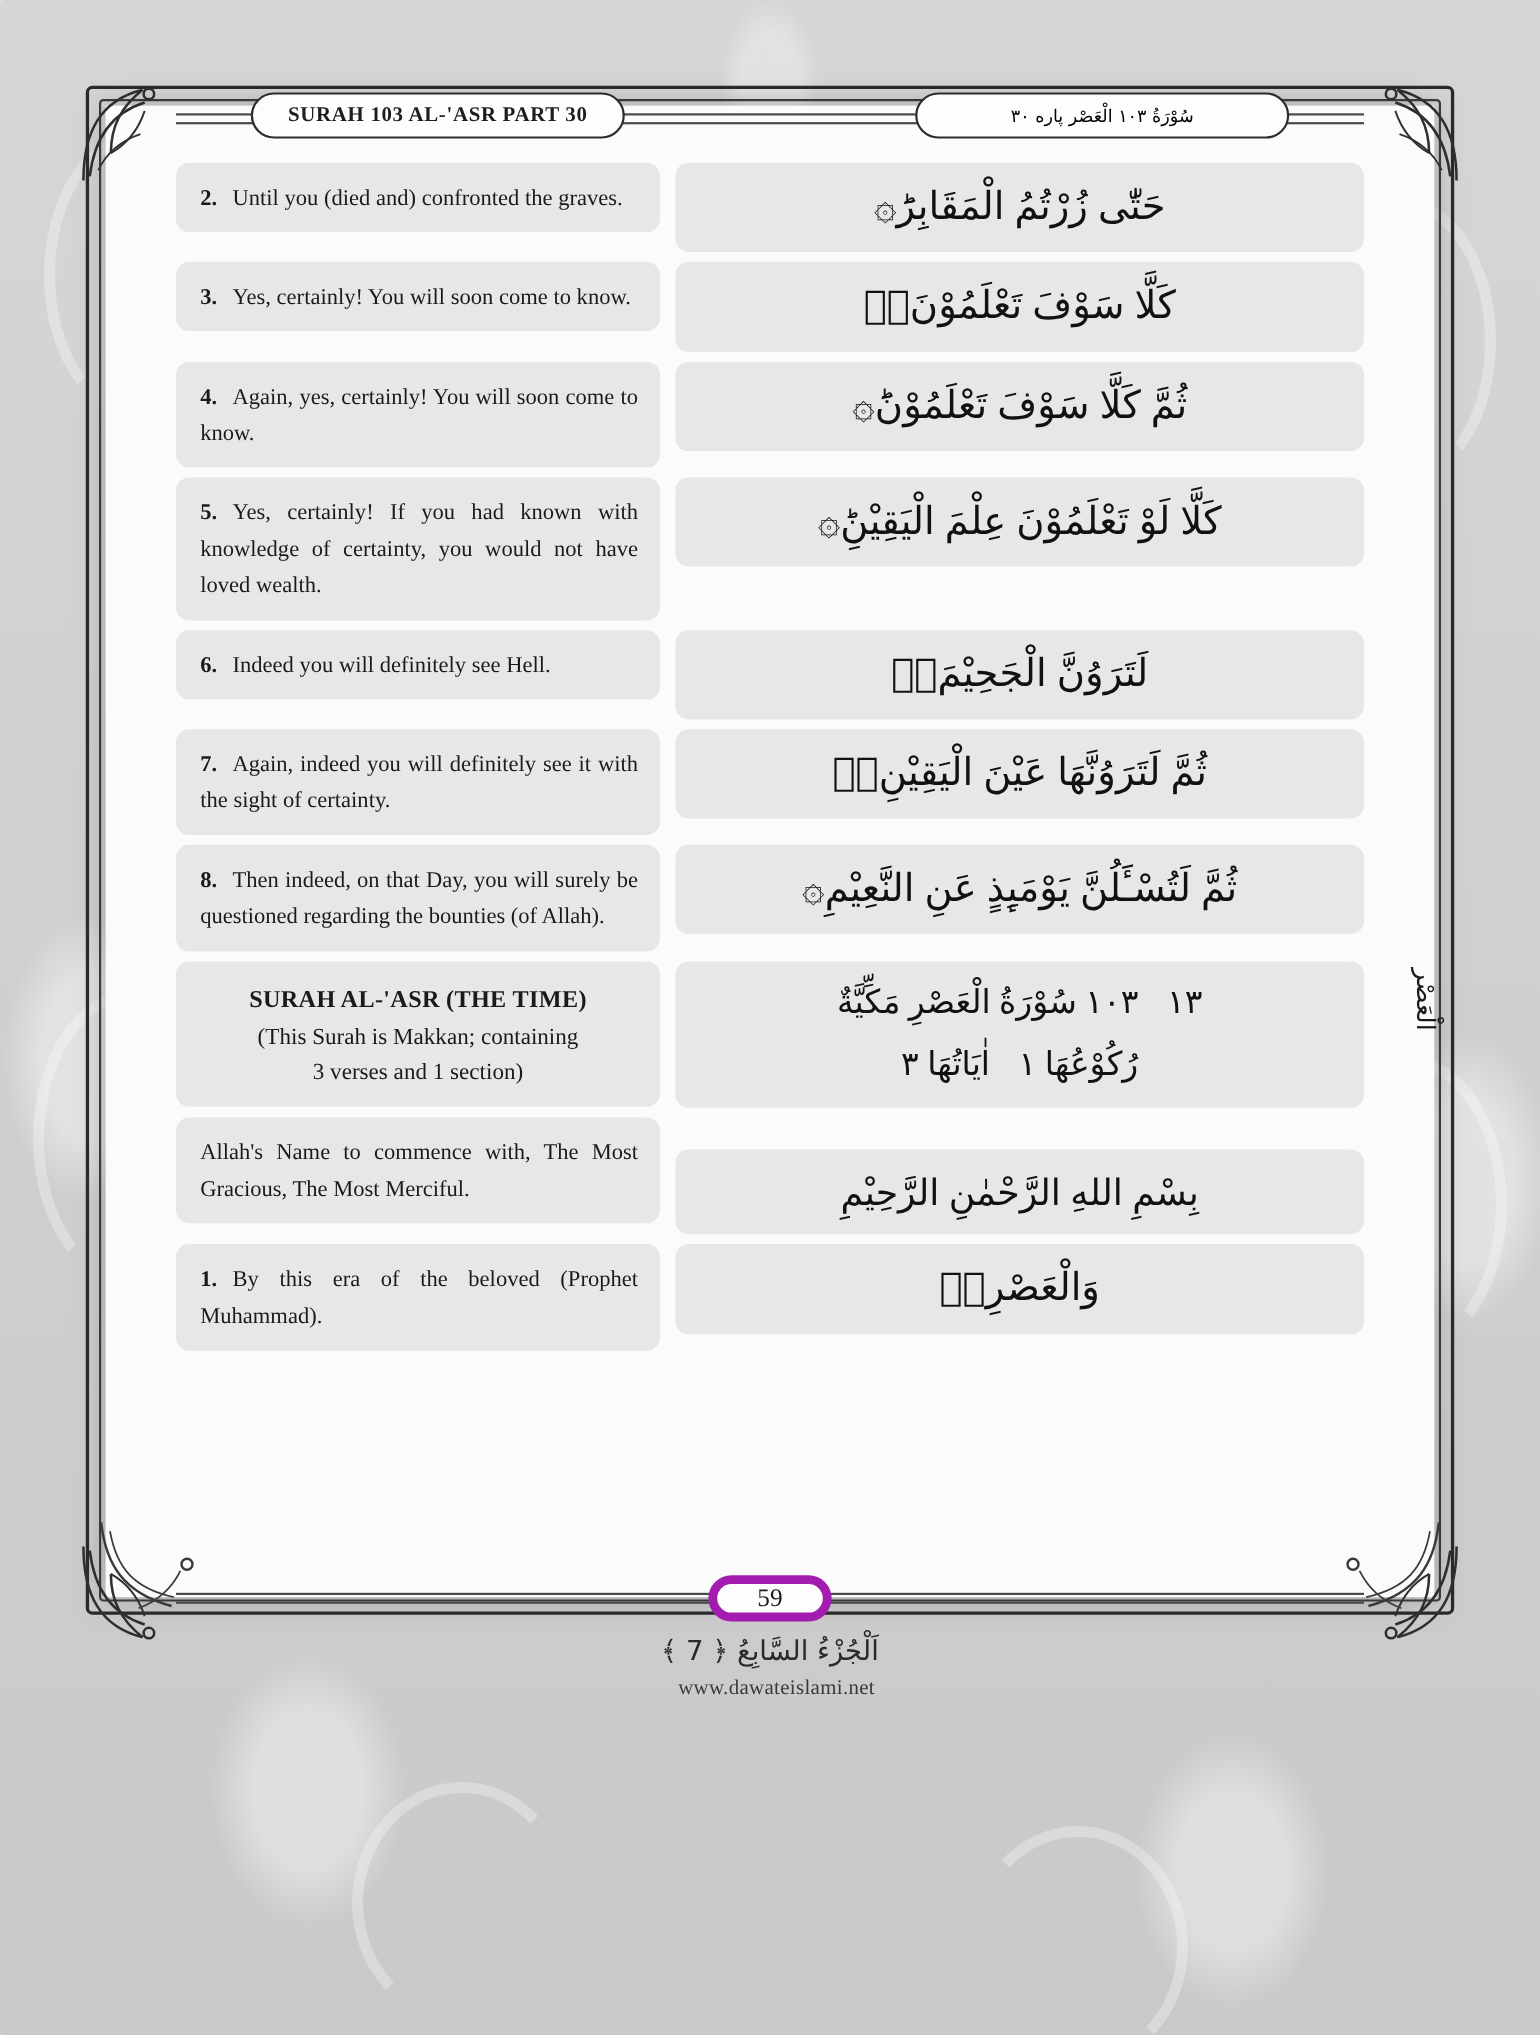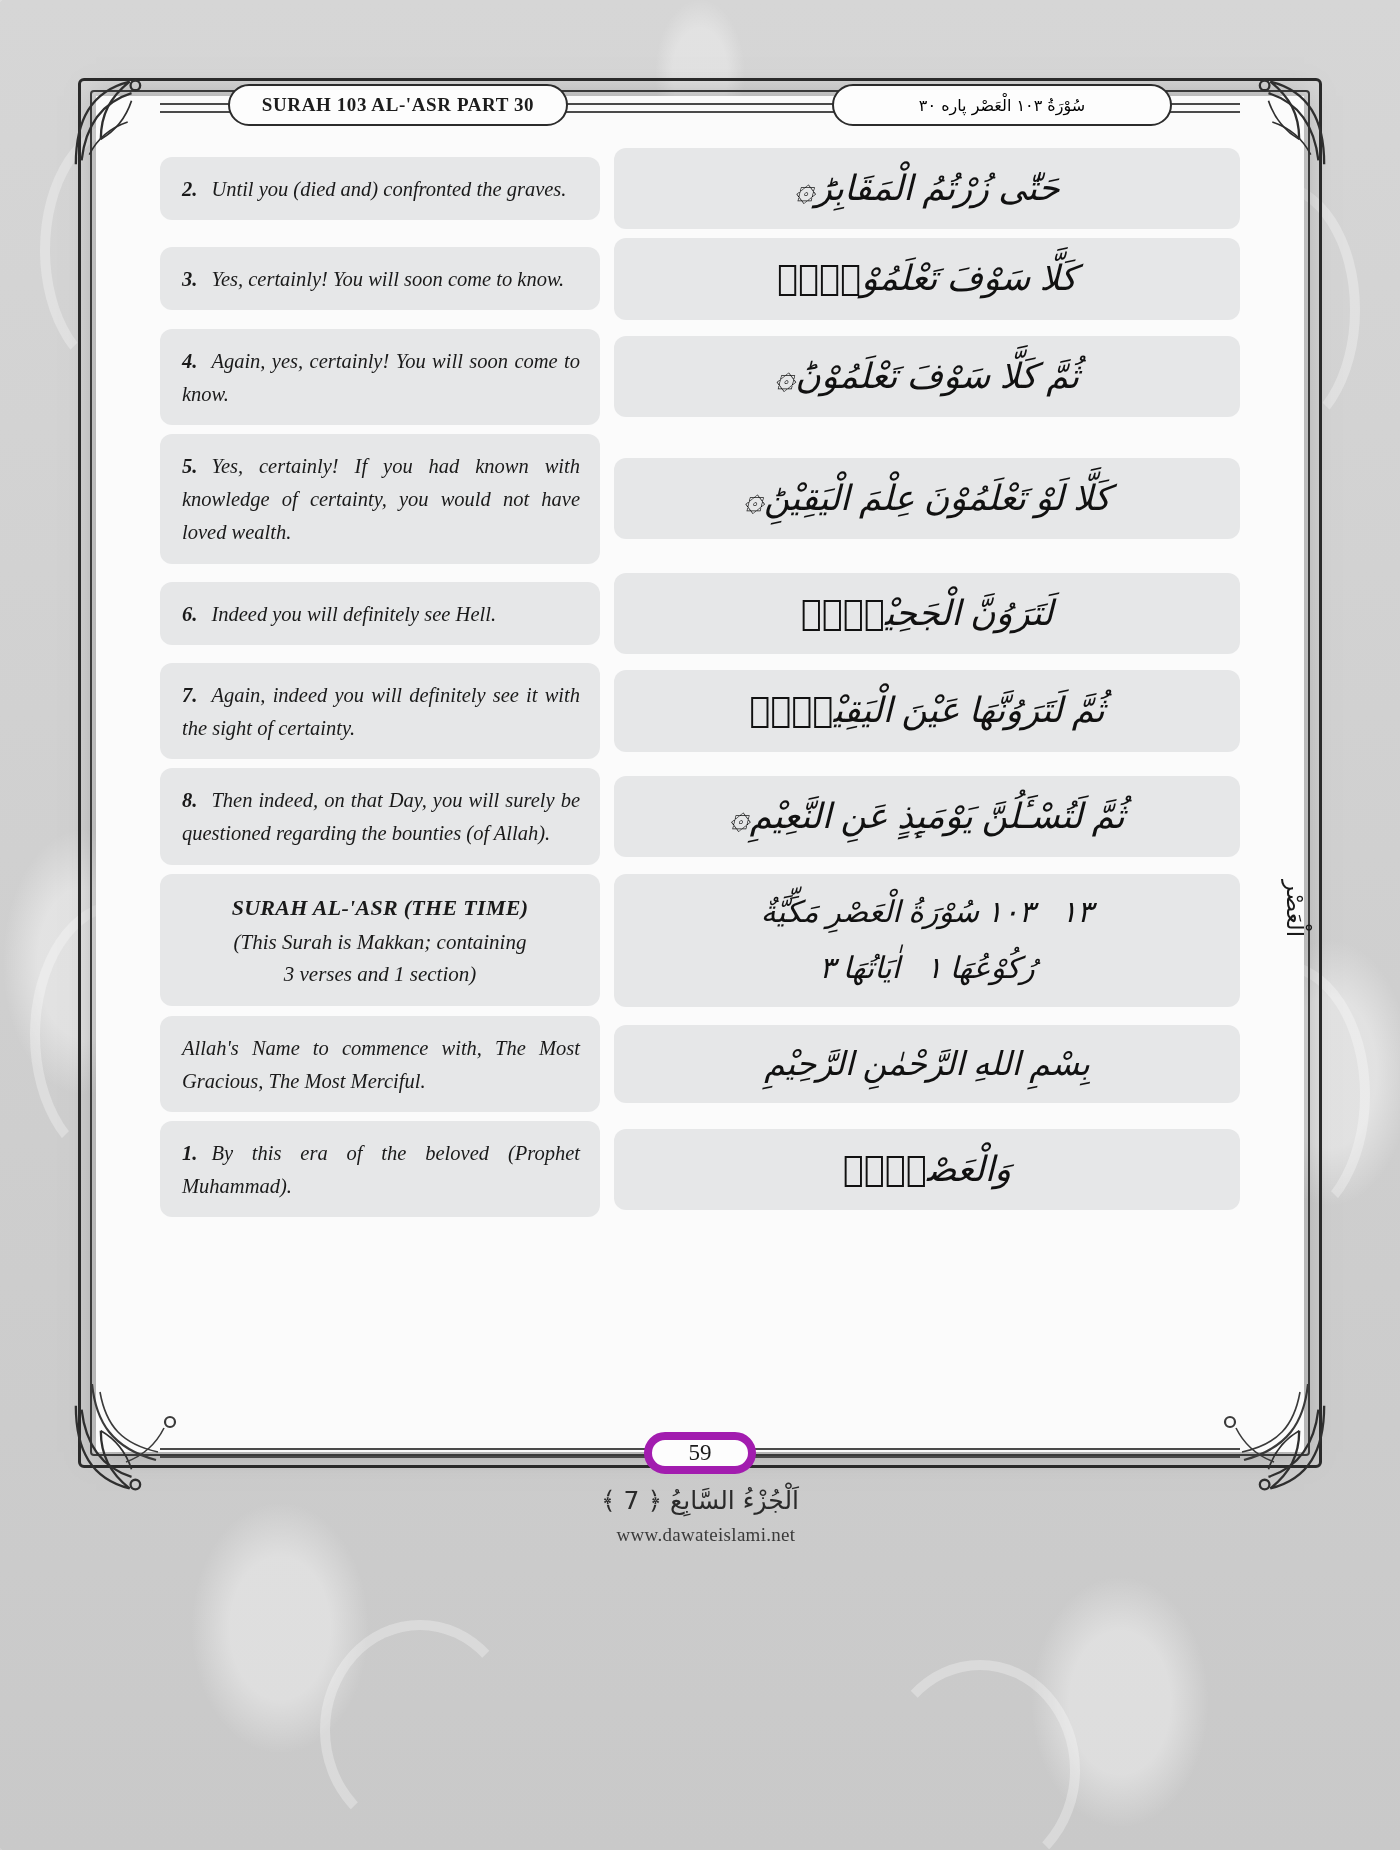--- a/index.html
+++ b/index.html
@@ -141,22 +141,21 @@
     left: 160px;
     top: 148px;
     width: 1080px;
     display: flex;
     flex-direction: column;
     gap: 9px;
   }
   .verse-row {
     display: flex;
     gap: 14px;
-    align-items: center;
-    font-style: italic;
+    align-items: flex-start;
   }
   .cell {
     background: #e6e7e8;
     border-radius: 12px;
     box-sizing: border-box;
   }
   .cell-en {
     width: 440px;
     padding: 16px 20px 14px 22px;
     font-family: "Liberation Serif", serif;
@@ -209,21 +208,21 @@
     padding: 12px 20px;
   }
   .surah-head-line {
     display: flex;
     justify-content: center;
     gap: 26px;
     white-space: nowrap;
   }
 
   .cell-en.bismillah-en { }
-  .cell-ar.bismillah-ar { font-size: 33px; }
+  .cell-ar.bismillah-ar { font-size: 33px; margin-top: 29px; }
 
   
   .side-margin {
     position: absolute;
     right: 92px;
     top: 880px;
     width: 44px;
     text-align: center;
     font-family: "DejaVu Sans", sans-serif;
     font-size: 23px;

